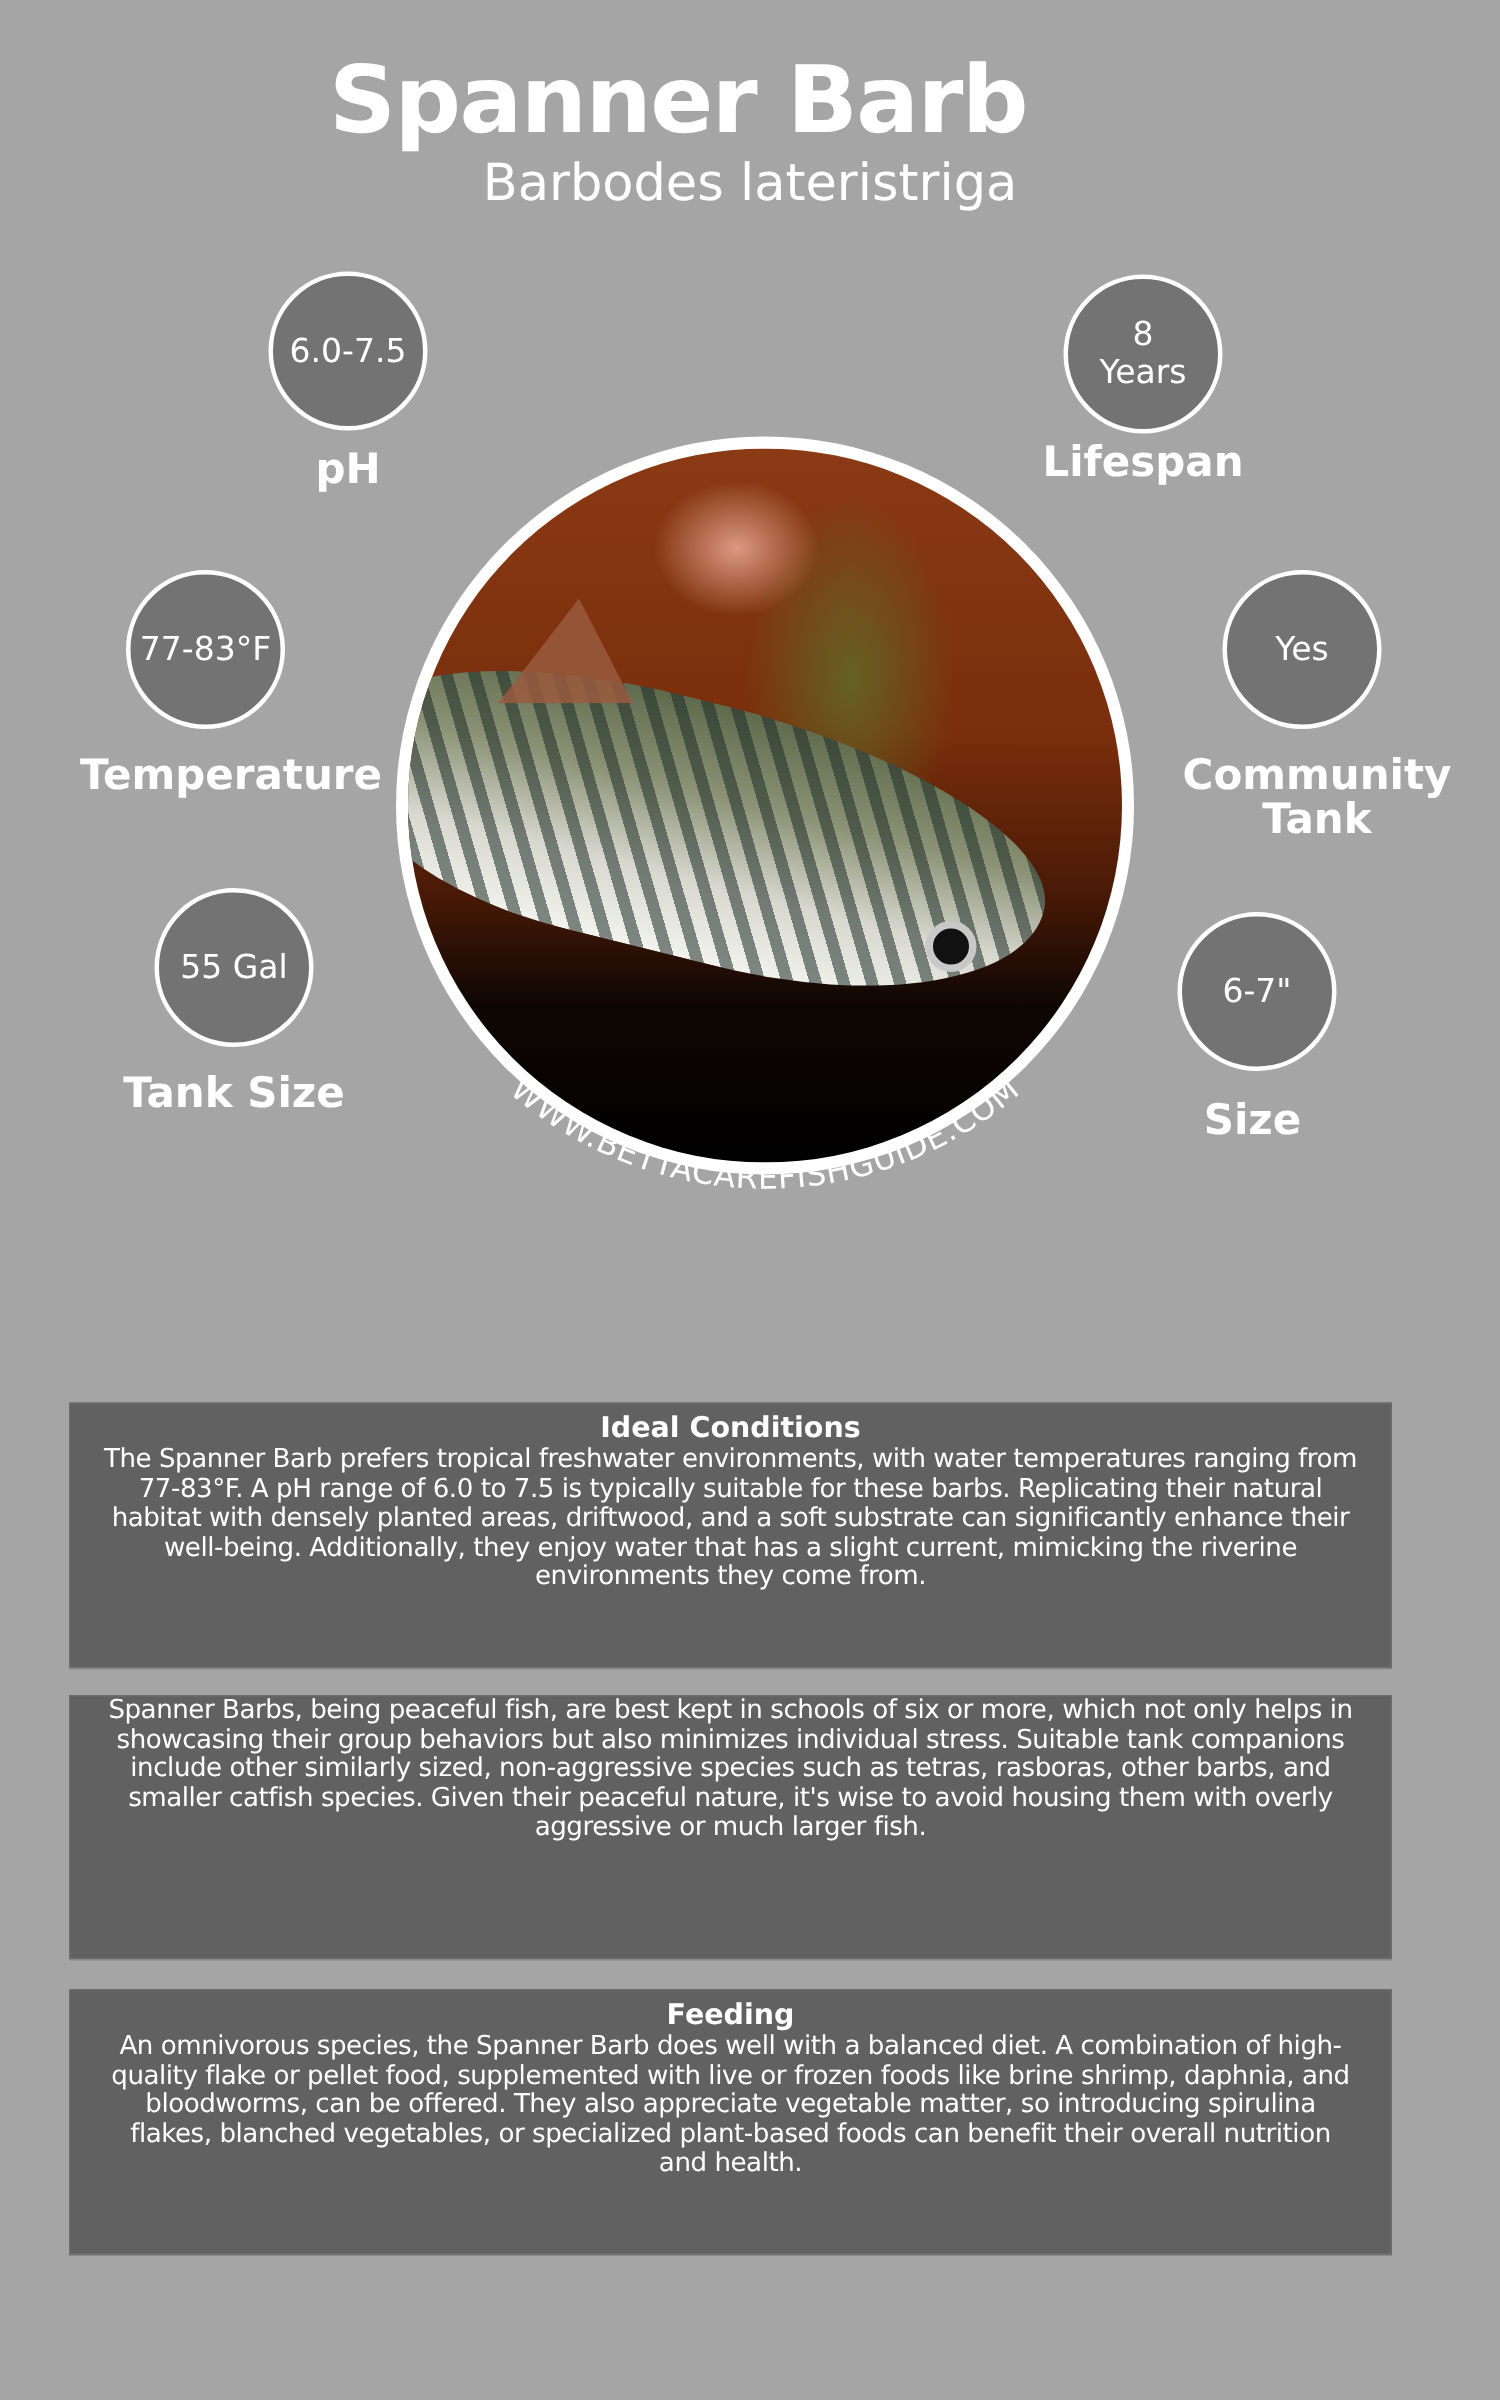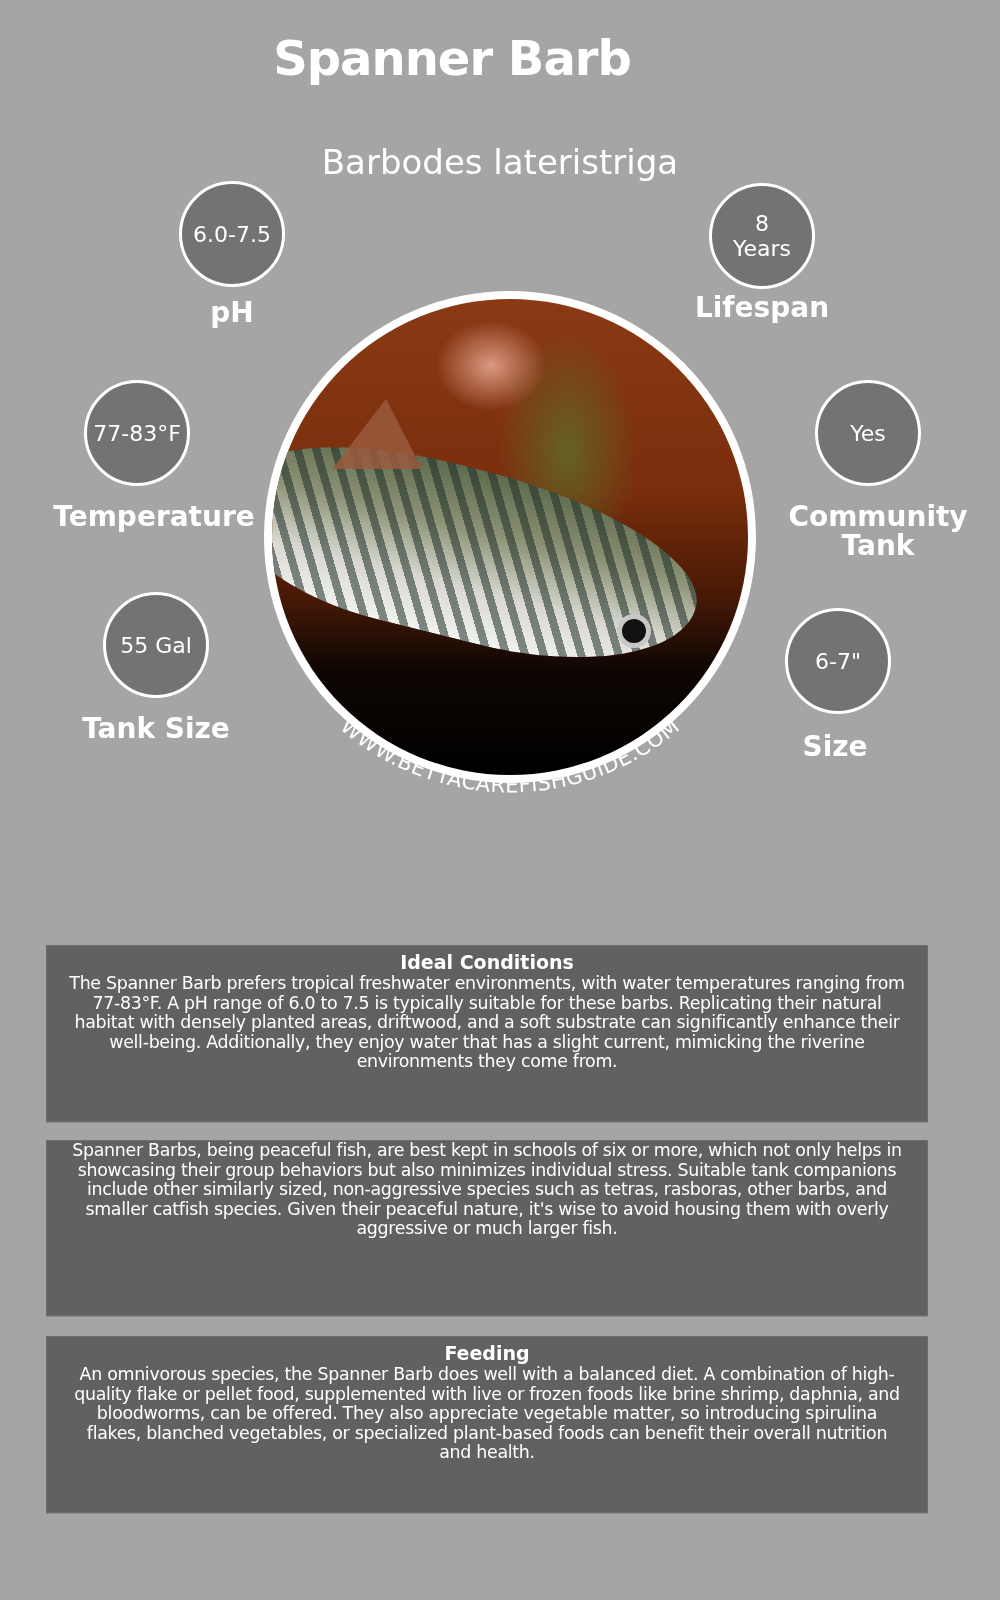--- a/index.html
+++ b/index.html
@@ -2,25 +2,25 @@
 <html><head>
 <meta charset="utf-8">
 <style>
   html, body { margin:0; padding:0; }
   body {
     width:1000px; height:1600px; background:#a5a5a5; position:relative; overflow:hidden;
     font-family:"Liberation Sans", "DejaVu Sans", sans-serif; color:#fff;
   }
   .title {
     position:absolute; left:0; width:904px; top:30px; text-align:center;
-    font-family:"DejaVu Sans", sans-serif; font-weight:bold; font-size:48px; letter-spacing:-1px;
+    font-family:"DejaVu Sans", sans-serif; font-weight:bold; font-size:62px; letter-spacing:-1px;
   }
   .subtitle {
     position:absolute; left:0; width:1000px; top:102px; text-align:center;
-    font-family:"DejaVu Sans", sans-serif; font-size:34px;margin-top:40px;
+    font-family:"DejaVu Sans", sans-serif; font-size:34px;
   }
   .stat-circle {
     position:absolute; width:106px; height:106px; border-radius:50%;
     background:#737373; border:3px solid #fff; box-sizing:border-box;
     display:flex; align-items:center; justify-content:center; text-align:center;
     font-family:"DejaVu Sans", sans-serif; font-size:22px; line-height:25px; white-space:pre-line;
   }
   .stat-label {
     position:absolute; text-align:center; font-family:"DejaVu Sans", sans-serif;
     font-weight:bold; font-size:28px; line-height:29px; white-space:pre-line;
@@ -46,21 +46,20 @@
   }
   .fish-fin { position:absolute; left:60px; top:100px; width:90px; height:70px; background:#9a5a3e;
     clip-path:polygon(0 100%, 60% 0, 100% 100%); opacity:0.85; }
   .fish-eye { position:absolute; left:345px; top:315px; width:24px; height:24px; border-radius:50%;
     background:#111; border:5px solid #c8c8c8; }
   .watermark { position:absolute; left:0; top:0; width:1000px; height:1600px; pointer-events:none; }
   .info-box {
     position:absolute; left:46px; width:882px; background:#616161;
     border:1px solid #6d6d6d; box-sizing:border-box; text-align:center;
     box-shadow:0 1px 0 #8a8a8a;
-    margin-top:10px;
   }
   .info-title { font-family:"DejaVu Sans", sans-serif; font-weight:bold; font-size:19px; margin-top:4px; line-height:24px; }
   .info-text { font-family:"DejaVu Sans", sans-serif; font-size:17.4px; line-height:19.6px; padding:0 22px; letter-spacing:-0.3px; }
 </style>
 </head>
 <body>
 
 <div class="title">Spanner Barb</div>
 <div class="subtitle">Barbodes lateristriga</div>
 

